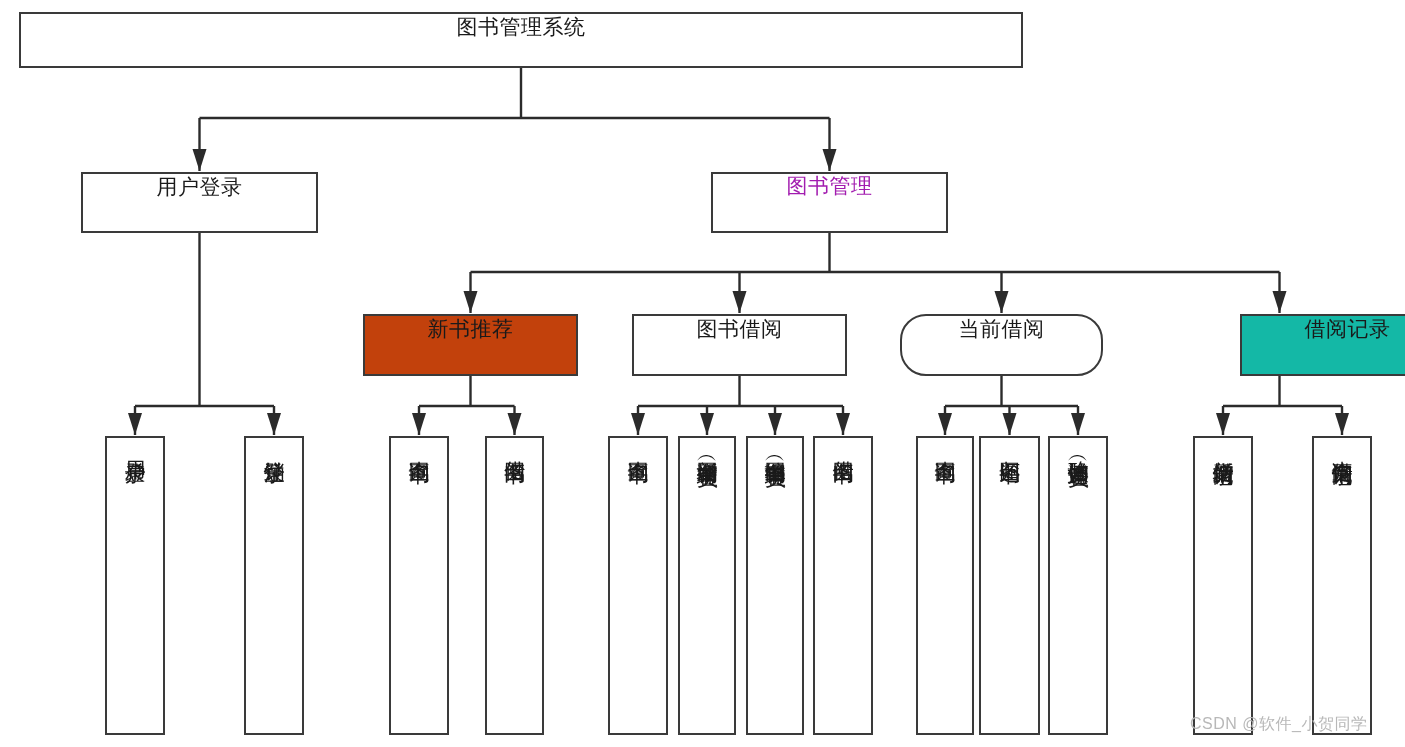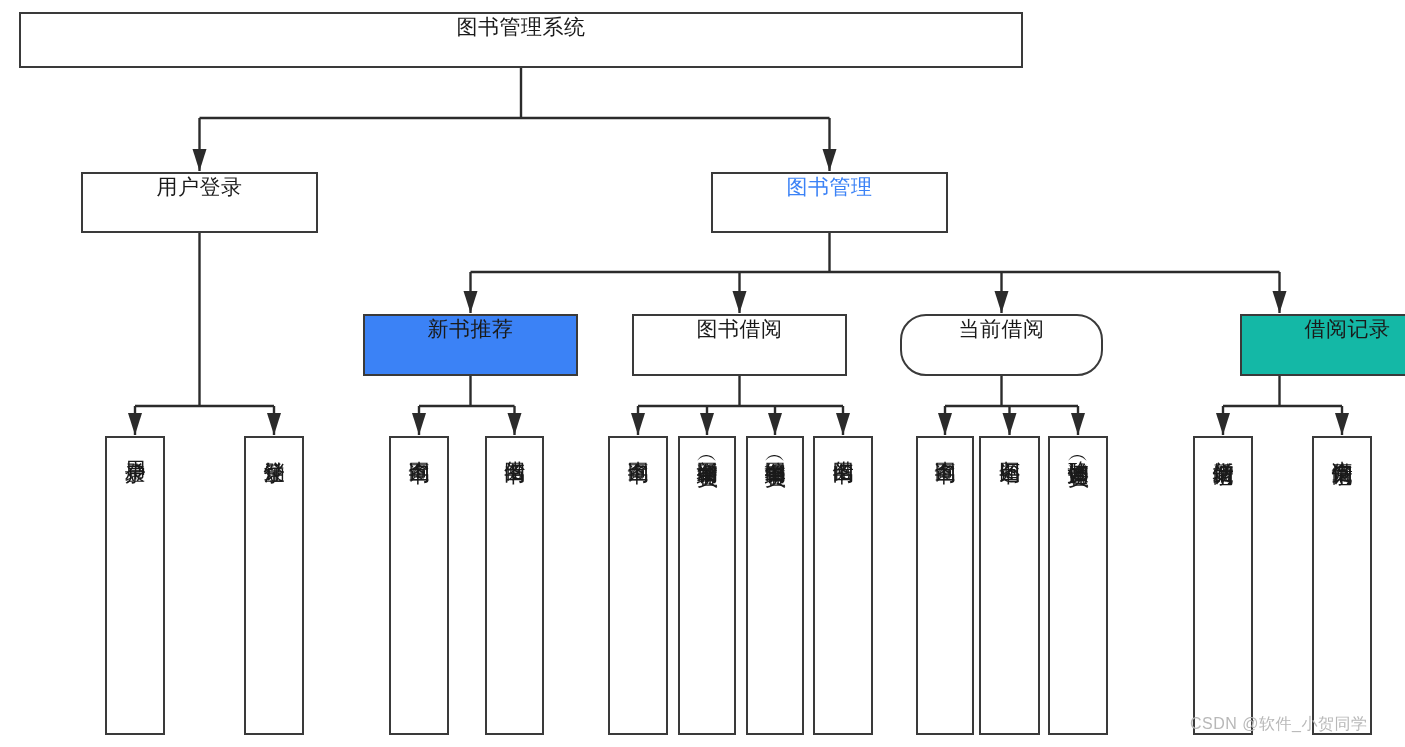--- a/index.html
+++ b/index.html
@@ -123,24 +123,24 @@
       <line x1="1342" y1="406" x2="1342" y2="435" stroke="#2b2b2b" stroke-width="2.4"></line>
       <polygon points="1335,413 1349,413 1342,435" fill="#2b2b2b"></polygon>
     </svg>
   <div id="nodes">
       <div class="node level0" style="left: 19px; top: 12px; width: 1004px; height: 56px; border-color: rgb(58, 58, 58); background: rgb(255, 255, 255); color: rgb(26, 26, 26);">
         <span class="label">图书管理系统</span>
       </div>
       <div class="node level1" style="left: 81px; top: 172px; width: 237px; height: 61px; border-color: rgb(58, 58, 58); background: rgb(255, 255, 255); color: rgb(26, 26, 26);">
         <span class="label">用户登录</span>
       </div>
-      <div class="node level1" style="left: 711px; top: 172px; width: 237px; height: 61px; border-color: rgb(58, 58, 58); background: rgb(255, 255, 255); color: #3b82f6;">
+      <div class="node level1" style="left: 711px; top: 172px; width: 237px; height: 61px; border-color: rgb(58, 58, 58); background: rgb(255, 255, 255); color: #a21caf; font-family: Liberation Serif, serif;">
         <span class="label">图书管理</span>
       </div>
-      <div class="node level2" style="left: 363px; top: 314px; width: 215px; height: 62px; border-color: rgb(58, 58, 58); background: #3b82f6; color: rgb(26, 26, 26);">
+      <div class="node level2" style="left: 363px; top: 314px; width: 215px; height: 62px; border-color: rgb(58, 58, 58); background: #c2410c; color: rgb(26, 26, 26);">
         <span class="label">新书推荐</span>
       </div>
       <div class="node level2" style="left: 632px; top: 314px; width: 215px; height: 62px; border-color: rgb(58, 58, 58); background: rgb(255, 255, 255); color: rgb(26, 26, 26);">
         <span class="label">图书借阅</span>
       </div>
       <div class="node level2" style="left: 900px; top: 314px; width: 203px; height: 62px; border-color: rgb(58, 58, 58); background: rgb(255, 255, 255); color: rgb(26, 26, 26); border-radius: 26px;">
         <span class="label">当前借阅</span>
       </div>
       <div class="node level2" style="left: 1240px; top: 314px; width: 215px; height: 62px; border-color: rgb(58, 58, 58); background: #14b8a6; color: rgb(26, 26, 26);">
         <span class="label">借阅记录</span>

